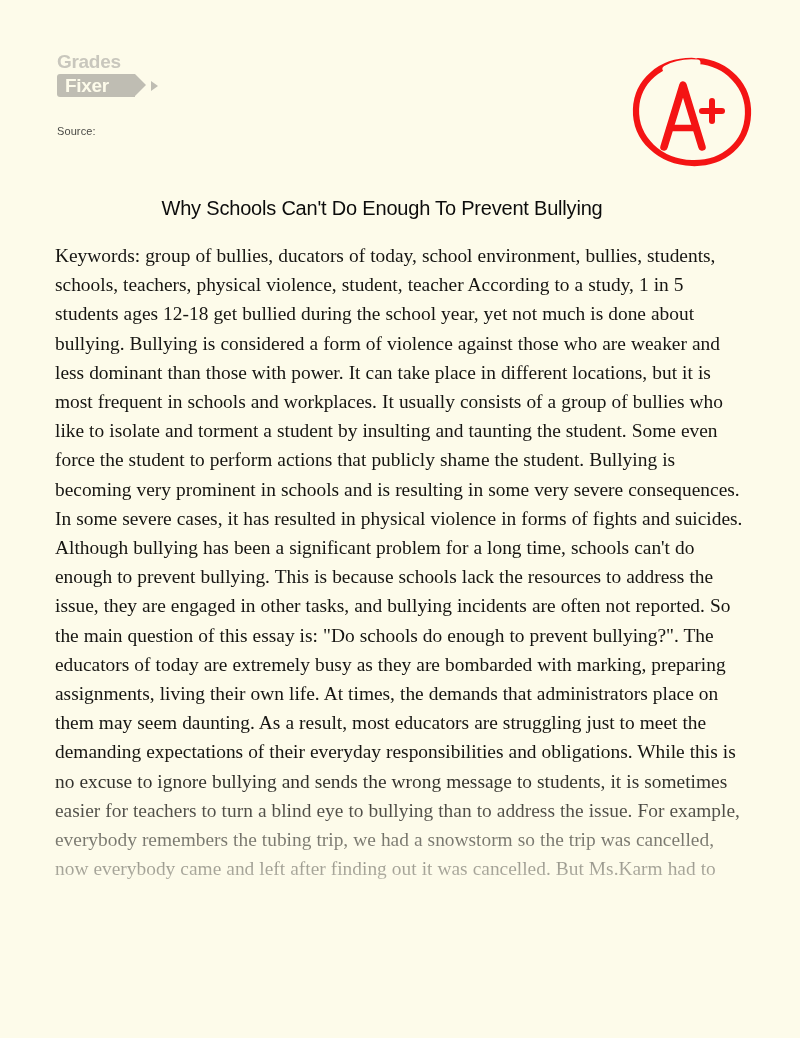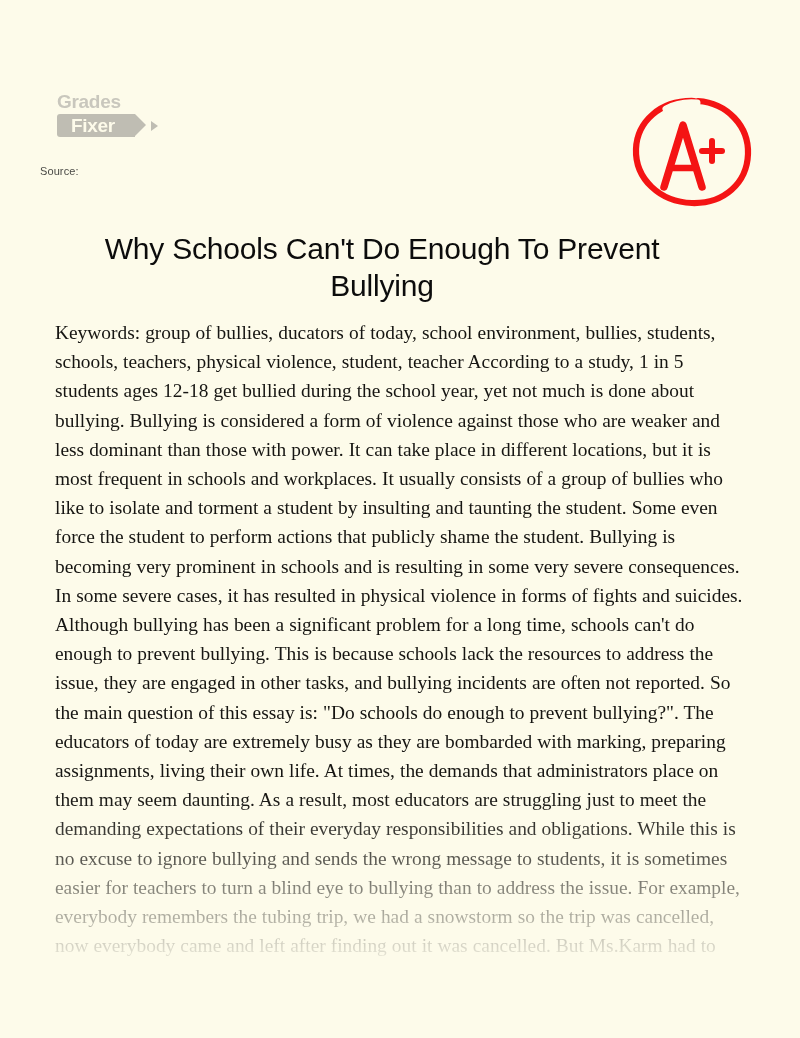--- a/index.html
+++ b/index.html
@@ -14,21 +14,20 @@
     overflow: hidden;
     position: relative;
   }
 
   .page {
     position: relative;
     width: 800px;
     height: 995px;
     background: #FDFBEA;
     box-sizing: border-box;
-    margin-top: 40px;
   }
 
   
   .header {
     position: absolute;
     top: 0;
     left: 0;
     width: 800px;
     height: 178px;
   }
@@ -69,21 +68,21 @@
     right: -11px;
     top: 0;
     width: 0;
     height: 0;
     border-top: 11.5px solid transparent;
     border-bottom: 11.5px solid transparent;
     border-left: 11px solid #BFBDB3;
   }
   .brand-fixer-text {
     position: absolute;
-    left: 14px;
+    left: 8px;
     top: 1px;
     font-family: "Liberation Sans", sans-serif;
     font-size: 19px;
     font-weight: bold;
     letter-spacing: -0.3px;
     color: #FDFBEA;
     line-height: 21px;
   }
   .brand-arrow {
     position: absolute;
@@ -91,21 +90,21 @@
     top: 7px;
     width: 0;
     height: 0;
     border-top: 5px solid transparent;
     border-bottom: 5px solid transparent;
     border-left: 7px solid #BFBDB3;
   }
 
   .source-line {
     position: absolute;
-    left: 40px;
+    left: 57px;
     top: 125px;
     font-family: "Liberation Sans", sans-serif;
     font-size: 11px;
     color: #4A4A46;
     letter-spacing: 0.1px;
   }
 
   .grade-badge {
     position: absolute;
     left: 628px;
@@ -122,21 +121,21 @@
     position: absolute;
     left: 0;
     top: 178px;
     width: 800px;
   }
 
   .essay-title {
     margin: 0;
     padding: 12px 108px 0 72px;
     font-family: "Liberation Sans", sans-serif;
-    font-size: 30px;
+    font-size: 20px;
     font-weight: 500;
     line-height: 37px;
     text-align: center;
     color: #0C0C0C;
     letter-spacing: -0.2px;
   }
 
   .essay-body {
     margin: 0;
     padding: 14px 55px 0 55px;

